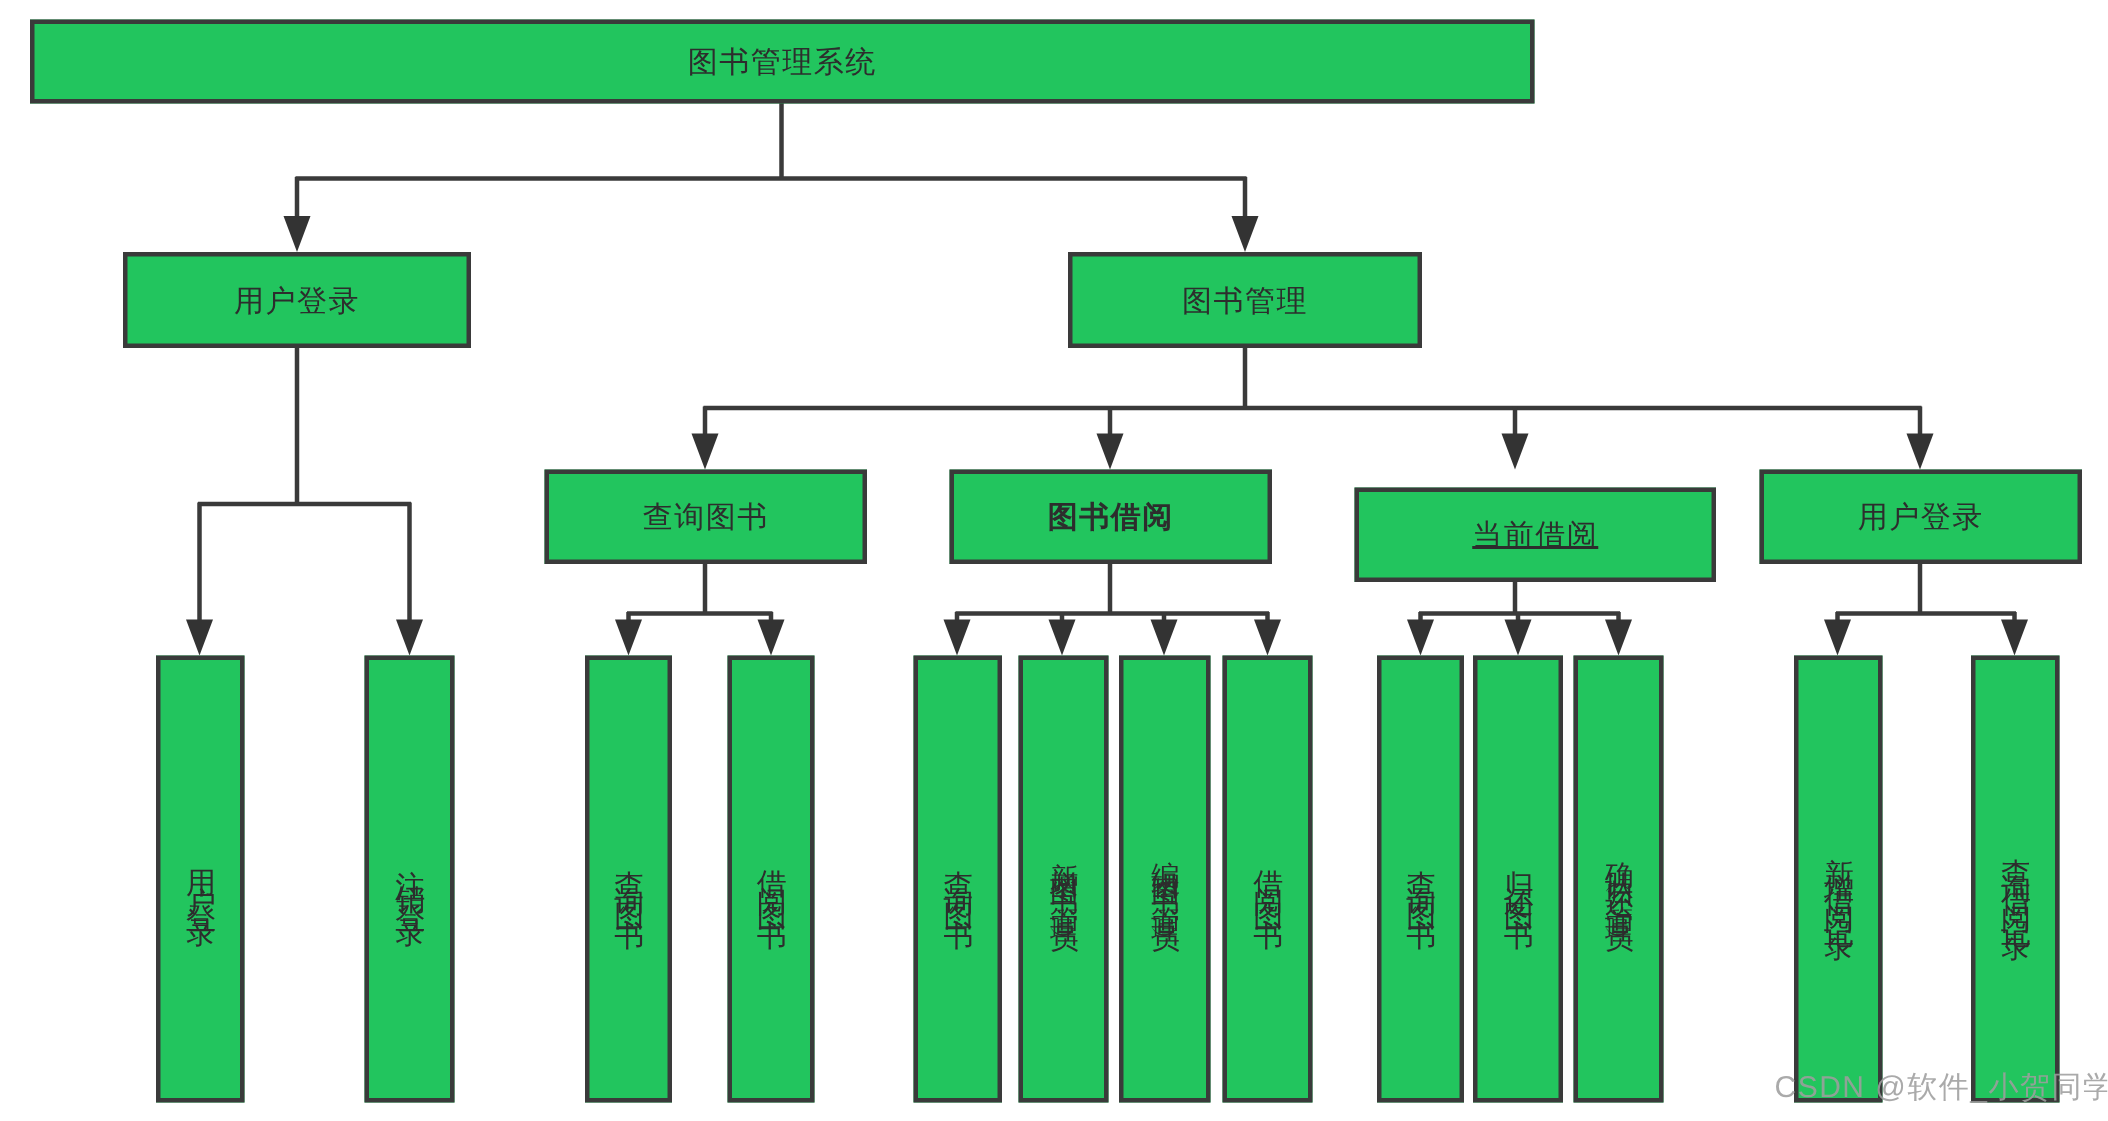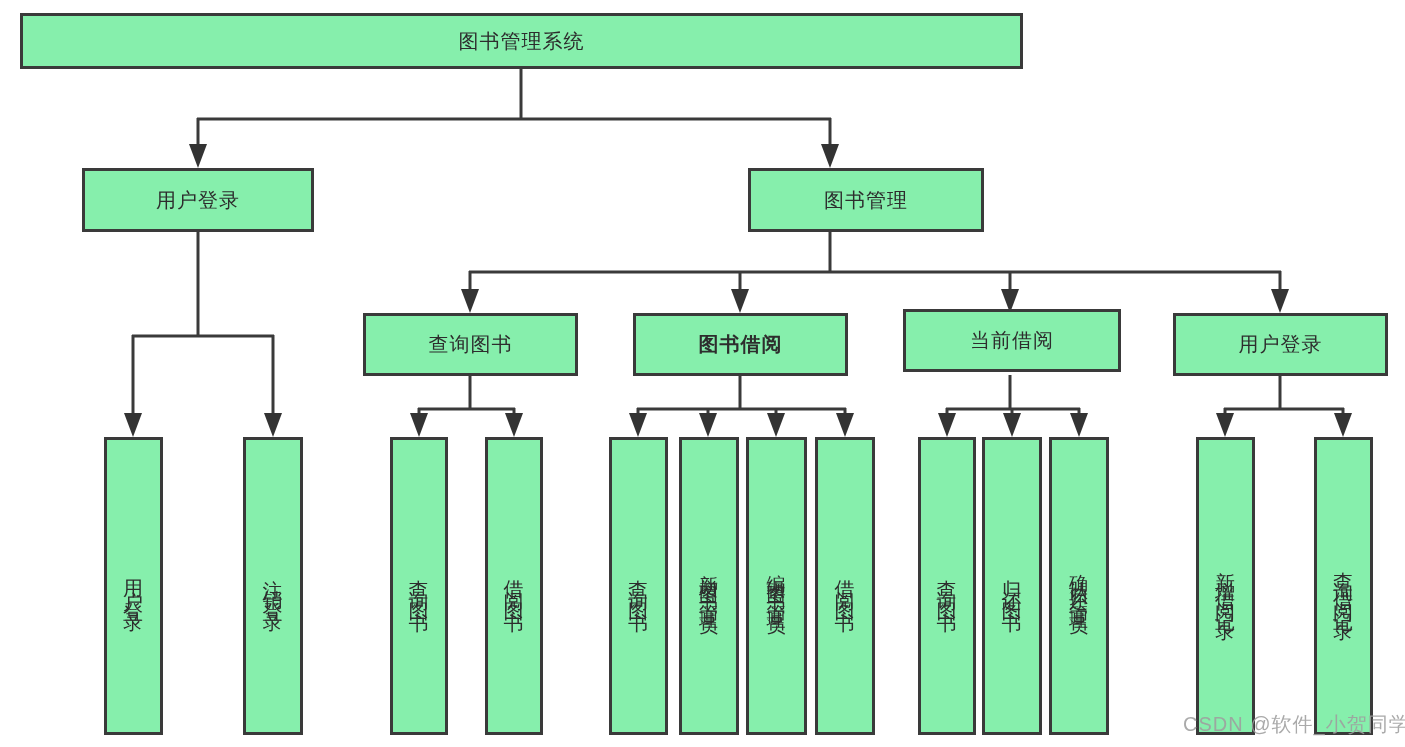--- a/index.html
+++ b/index.html
@@ -2,21 +2,21 @@
 <html><head>
 <meta charset="utf-8">
 <style>
   html,body { margin:0; padding:0; background:#ffffff; }
   .canvas {
     position:relative; width:1405px; height:747px; background:#ffffff;
     font-family:"Liberation Sans", sans-serif; color:#2d2d2d; overflow:hidden;
   }
   .connectors { position:absolute; left:0; top:0; pointer-events:none; }
   .box {
-    position:absolute; box-sizing:border-box; background:#86efac;
+    position:absolute; box-sizing:border-box; background:#22c55e;
     border:3px solid #3a3a3a; display:flex; align-items:center; justify-content:center;
   }
   .h-box { font-size:20px; letter-spacing:1px; }
   .v-label {
     writing-mode:vertical-rl; text-orientation:mixed;
     font-size:20px; letter-spacing:11px; line-height:1; white-space:nowrap;
   }
   .v-label.mid  { letter-spacing:10px; }
   .v-label.long { font-size:19px; letter-spacing:6px; }
   .watermark {
@@ -88,31 +88,31 @@
     </g>
   </svg>
 
   <div class="box h-box" style="left:20px; top:13px; width:1003px; height:56px;">
     <span>图书管理系统</span>
   </div>
 
   <div class="box h-box" style="left:82px; top:168px; width:232px; height:64px;">
     <span>用户登录</span>
   </div>
-  <div class="box h-box" style="left:748px; top:168px; width:236px; height:64px;">
+  <div class="box h-box" style="left:712px; top:168px; width:236px; height:64px;">
     <span>图书管理</span>
   </div>
 
   <div class="box h-box" style="left:363px; top:313px; width:215px; height:63px;">
     <span>查询图书</span>
   </div>
   <div class="box h-box" style="left:633px; top:313px; width:215px; height:63px;font-weight:bold;">
     <span>图书借阅</span>
   </div>
-  <div class="box h-box" style="left:903px; top:309px; width:218px; height:63px;">
+  <div class="box h-box" style="left:903px; top:325px; width:241px; height:63px;text-decoration:underline;">
     <span>当前借阅</span>
   </div>
   <div class="box h-box" style="left:1173px; top:313px; width:215px; height:63px;">
     <span>用户登录</span>
   </div>
 
   <div class="box" style="left:104px; top:437px; width:59px; height:298px;">
     <span class="v-label">用户登录</span>
   </div>
   <div class="box" style="left:243px; top:437px; width:60px; height:298px;">

